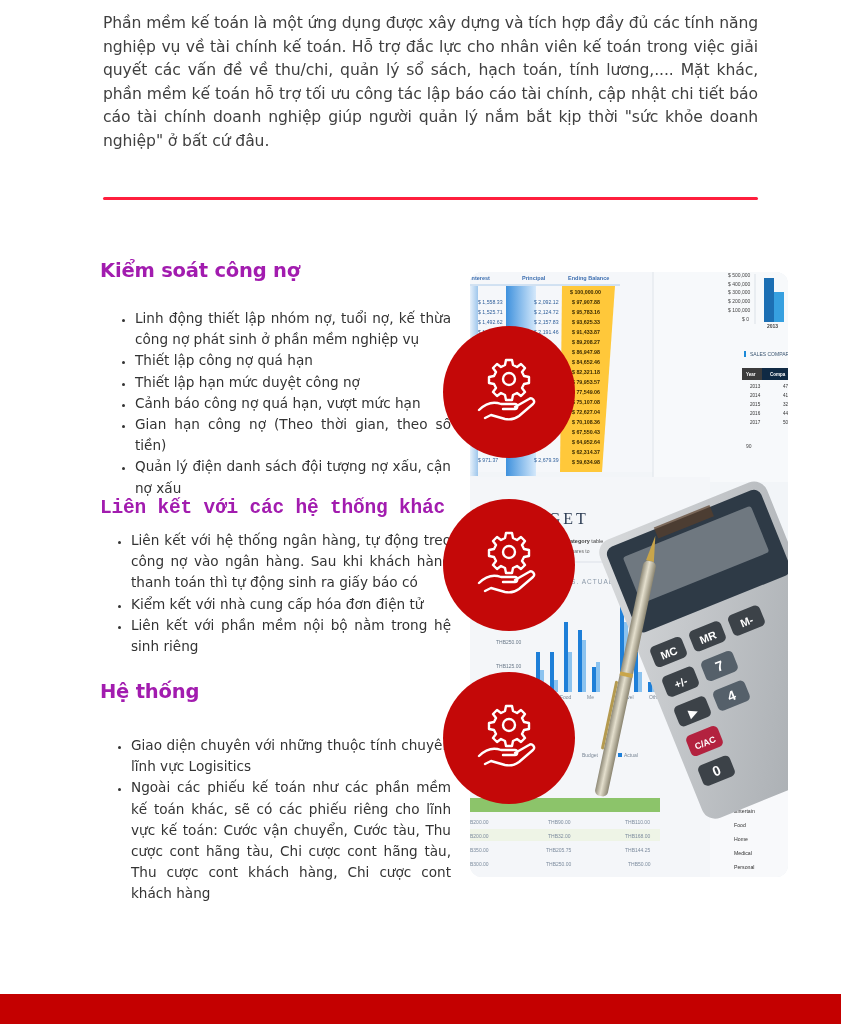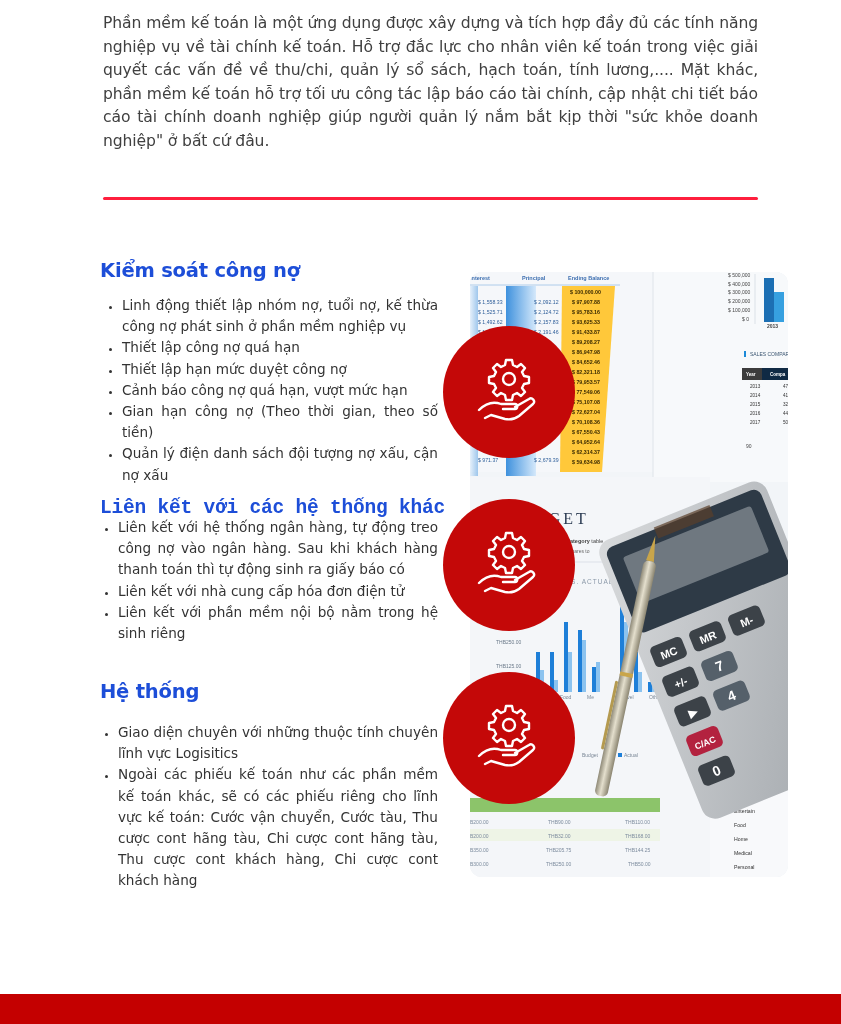--- a/index.html
+++ b/index.html
@@ -13,24 +13,24 @@
     position:absolute; left:103px; top:12px; width:655px;
     font-size:15.6px; line-height:23.5px; text-align:justify;
     color:#404040; letter-spacing:-0.1px;
   }
   .divider {
     position:absolute; left:103px; top:197px; width:655px; height:3px;
     background:#ff1f3d; border-radius:2px;
   }
   .section-title {
     position:absolute; left:100px;
-    font-size:19.5px; font-weight:bold; color:#1d4ed8; letter-spacing:-0.2px;
+    font-size:19.5px; font-weight:bold; color:#a21caf; letter-spacing:-0.2px;
   }
   ul.bullets {
-    position:absolute; margin:4px; padding:0 0 0 18px;
+    position:absolute; margin:17px; padding:0 0 0 18px;
     font-size:13.6px; line-height:21.2px; color:#333;
     text-align:justify;
   }
   ul.bullets li { padding-left:0; margin:0; }
   ul.bullets li::marker { font-size:11px; }
 
   .photo {
     position:absolute; left:470px; top:272px; width:318px; height:605px;
     border-radius:12px; overflow:hidden; background:#eef2f6;
   }
@@ -57,21 +57,21 @@
   <li>Thiết lập công nợ quá hạn</li>
   <li>Thiết lập hạn mức duyệt công nợ</li>
   <li>Cảnh báo công nợ quá hạn, vượt mức hạn</li>
   <li>Gian hạn công nợ (Theo thời gian, theo số tiền)</li>
   <li>Quản lý điện danh sách đội tượng nợ xấu, cận nợ xấu</li>
 </ul>
 
 <div class="section-title" style="top:497px;font-family:Liberation Mono, monospace;">Liên kết với các hệ thống khác</div>
 <ul class="bullets" style="left:96px; top:513px; width:320px;">
   <li>Liên kết với hệ thống ngân hàng, tự động treo công nợ vào ngân hàng. Sau khi khách hàng thanh toán thì tự động sinh ra giấy báo có</li>
-  <li>Liên kết với nhà cung cấp hóa đơn điện tử</li>
+  <li>Kiểm kết với nhà cung cấp hóa đơn điện tử</li>
   <li>Liên kết với phần mềm nội bộ nằm trong hệ sinh riêng</li>
 </ul>
 
 <div class="section-title" style="top:680px;">Hệ thống</div>
 <ul class="bullets" style="left:96px; top:718px; width:320px;">
   <li>Giao diện chuyên với những thuộc tính chuyên lĩnh vực Logisitics</li>
   <li>Ngoài các phiếu kế toán như các phần mềm kế toán khác, sẽ có các phiếu riêng cho lĩnh vực kế toán: Cước vận chuyển, Cước tàu, Thu cược cont hãng tàu, Chi cược cont hãng tàu, Thu cược cont khách hàng, Chi cược cont khách hàng</li>
 </ul>
 
 <div class="photo">

